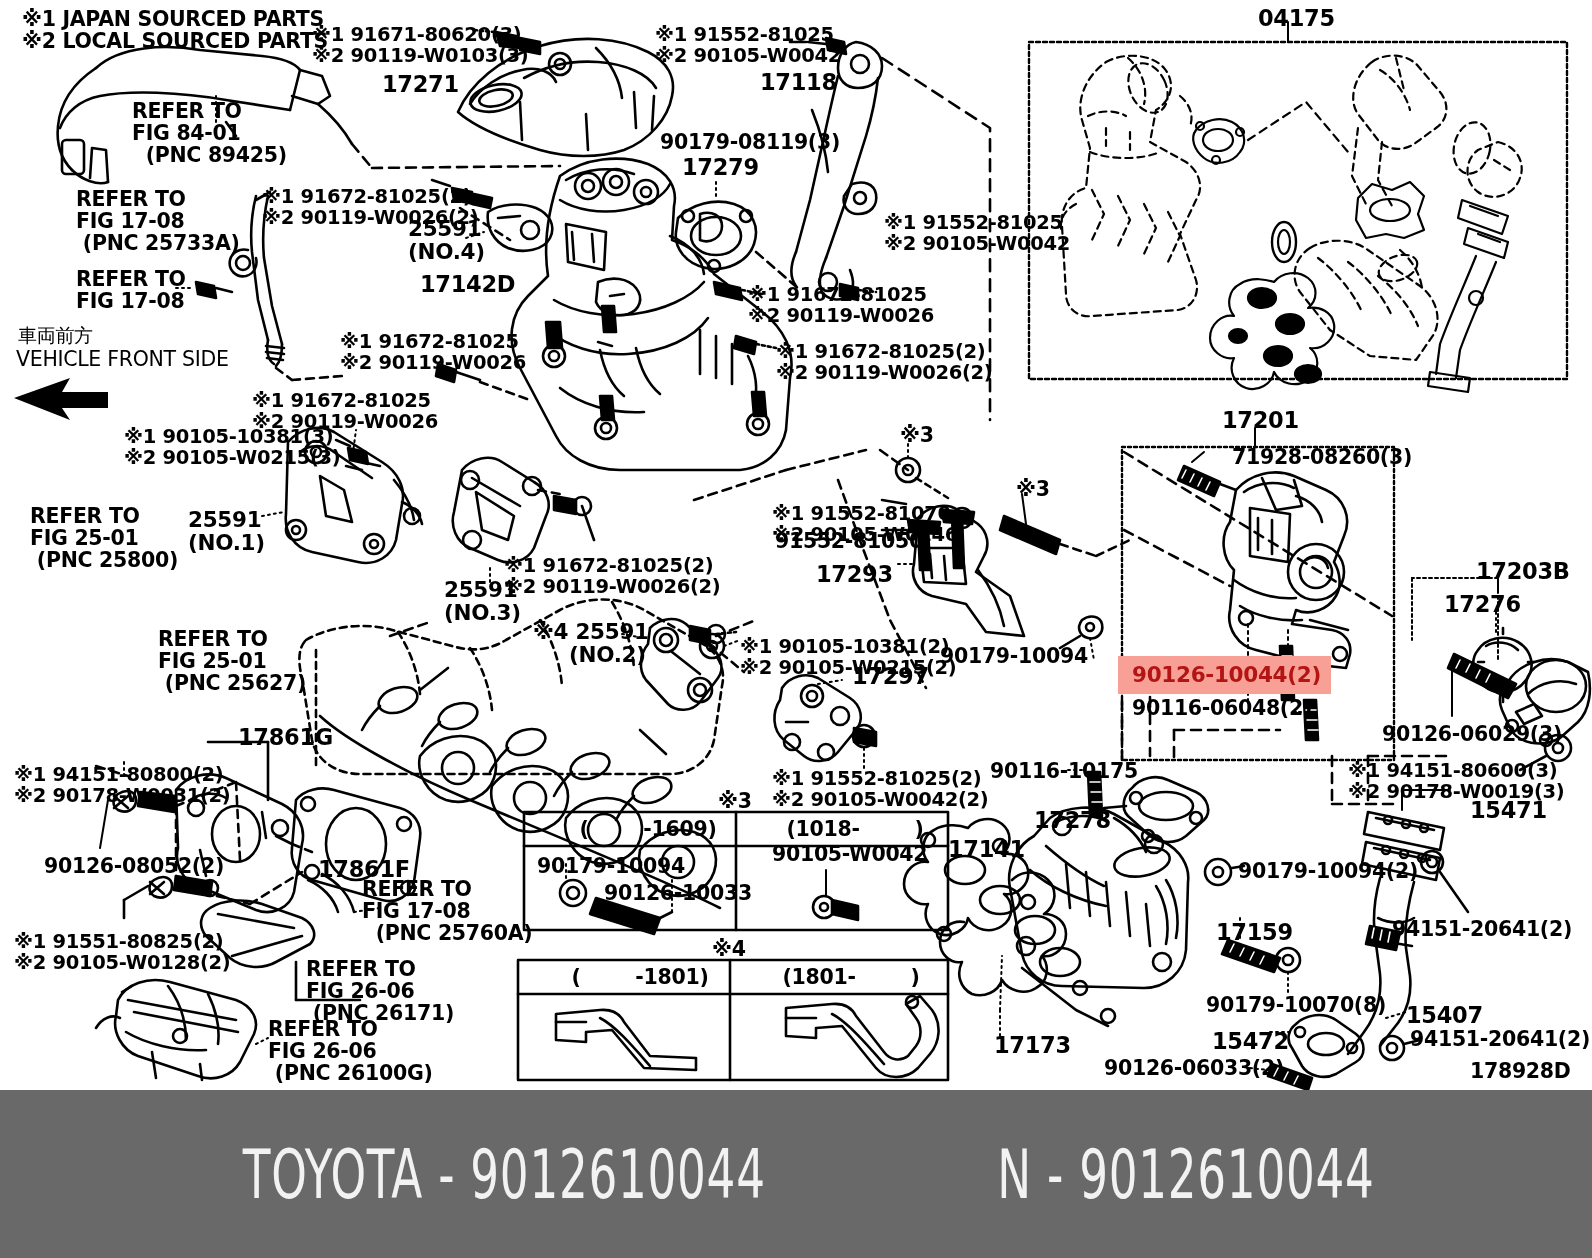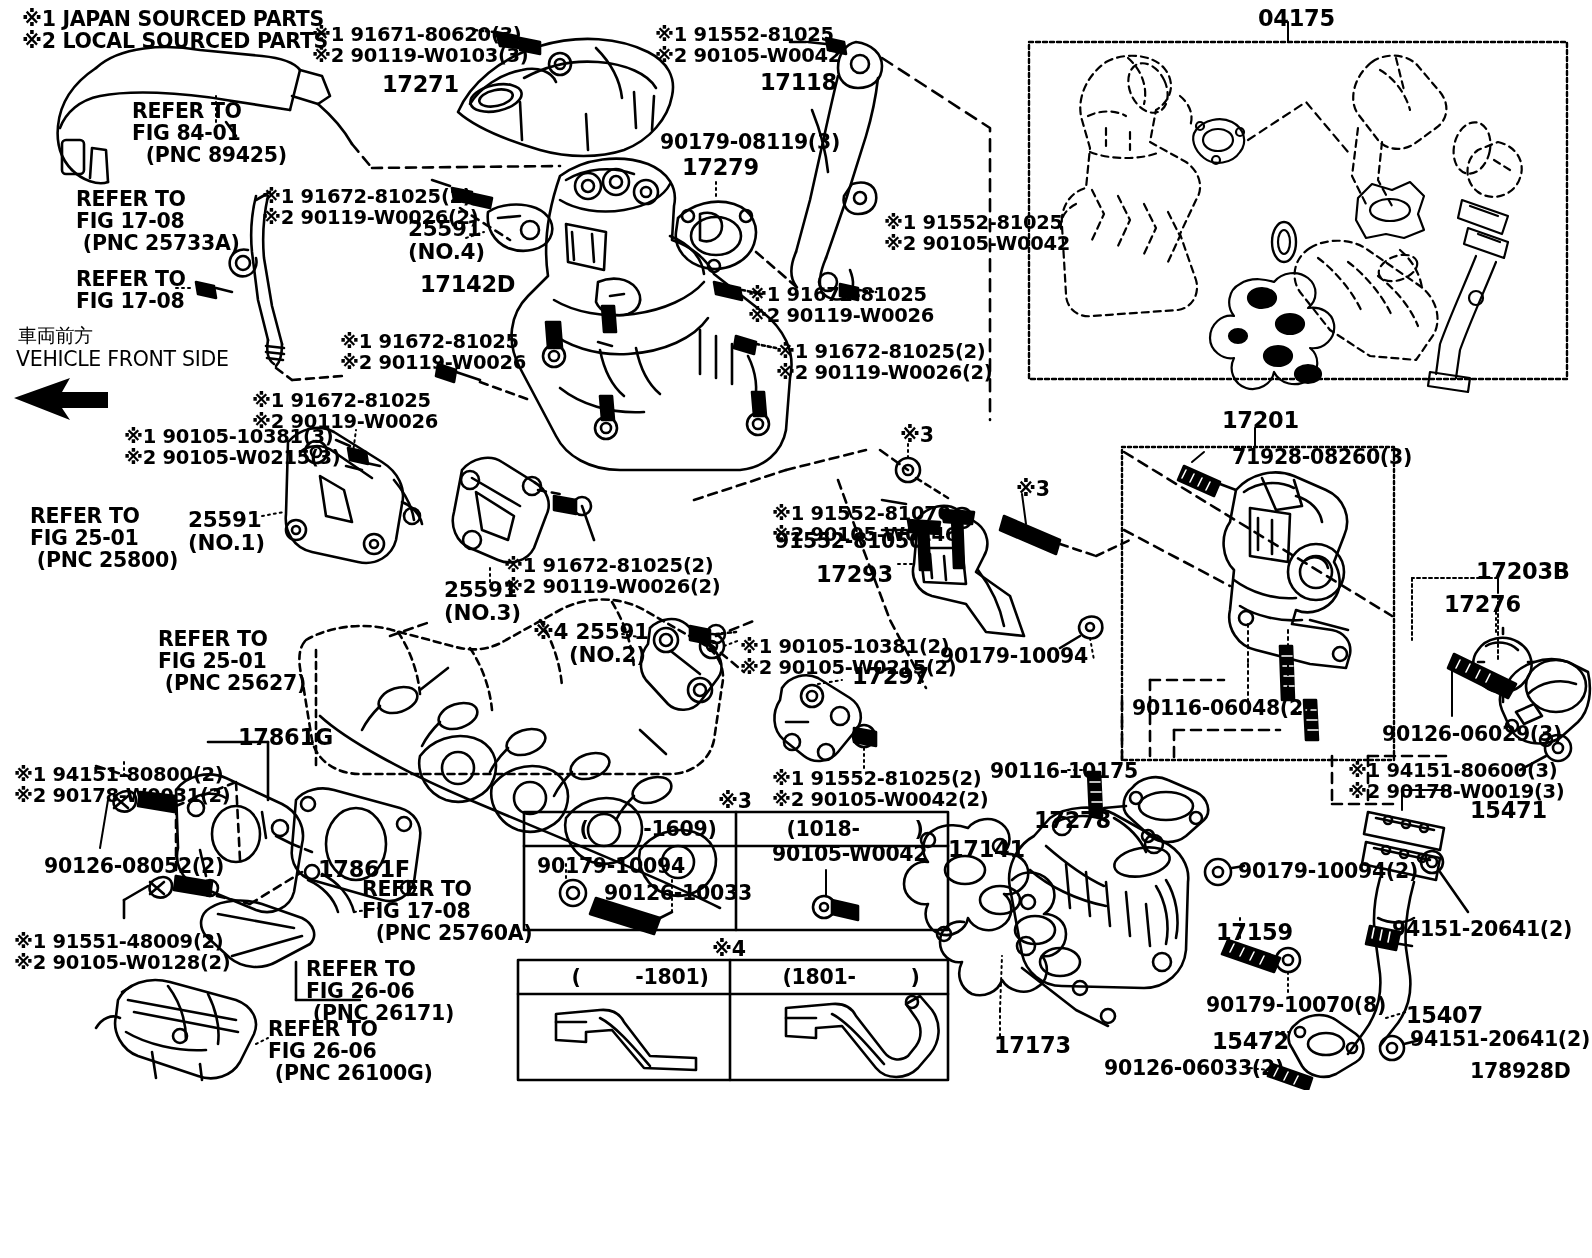--- a/index.html
+++ b/index.html
@@ -873,21 +873,21 @@
         <div class="lbl s22" style="left: 238px; top: 725px;">17861G</div>
         <div class="lbl s19" style="left: 772px; top: 752px;">※1 91552-81025(2)
 ※2 90105-W0042(2)</div>
         <div class="lbl s19" style="left: 14px; top: 748px;">※1 94151-80800(2)
 ※2 90178-W0031(2)</div>
         <div class="lbl s20" style="left: 44px; top: 855px;">90126-08052(2)</div>
         <div class="lbl s22" style="left: 318px; top: 857px;">17861F</div>
         <div class="lbl s20" style="left: 362px; top: 878px;">REFER TO
 FIG 17-08
   (PNC 25760A)</div>
-        <div class="lbl s19" style="left: 14px; top: 915px;">※1 91551-48009(2)
+        <div class="lbl s19" style="left: 14px; top: 915px;">※1 91551-80825(2)
 ※2 90105-W0128(2)</div>
         <div class="lbl s20" style="left: 306px; top: 958px;">REFER TO
 FIG 26-06
  (PNC 26171)</div>
         <div class="lbl s20" style="left: 268px; top: 1018px;">REFER TO
 FIG 26-06
  (PNC 26100G)</div>
         <div class="lbl s20" style="left: 974px; top: 760px; margin-left: 16px;">90116-10175</div>
         <div class="lbl s22" style="left: 1034px; top: 808px;">17278</div>
         <div class="lbl s22" style="left: 948px; top: 837px;">17141</div>
@@ -918,17 +918,22 @@
     <div class="lbl s20" style="left:537px; top:855px;">90179-10094</div>
     <div class="lbl s20" style="left:604px; top:882px;">90126-10033</div>
     <div class="lbl s20" style="left:772px; top:843px;">90105-W0042</div>
 
     <div class="lbl s20" style="left:712px; top:938px;">※4</div>
     <div class="lbl s20" style="left:540px; top:966px; width:200px; text-align:center;">(        -1801)</div>
     <div class="lbl s20" style="left:756px; top:966px; width:190px; text-align:center;">(1801-        )</div>
 
     <div class="lbl s20" style="left:1470px; top:1060px;">178928D</div>
 
+    <div class="hl" style="left: 1118px; top: 656px; background: rgb(249, 160, 150); color: rgb(179, 20, 20);">90126-10044(2)</div>
 
   </div>
 
+  <div id="banner" style="background: rgb(105, 105, 105);">
+    <div class="banner-text" style="color: rgb(242, 242, 242);">TOYOTA - 9012610044</div>
+    <div class="banner-text" style="color: rgb(242, 242, 242);">N - 9012610044</div>
+  </div>
 
 </div>
 
 </body></html>

